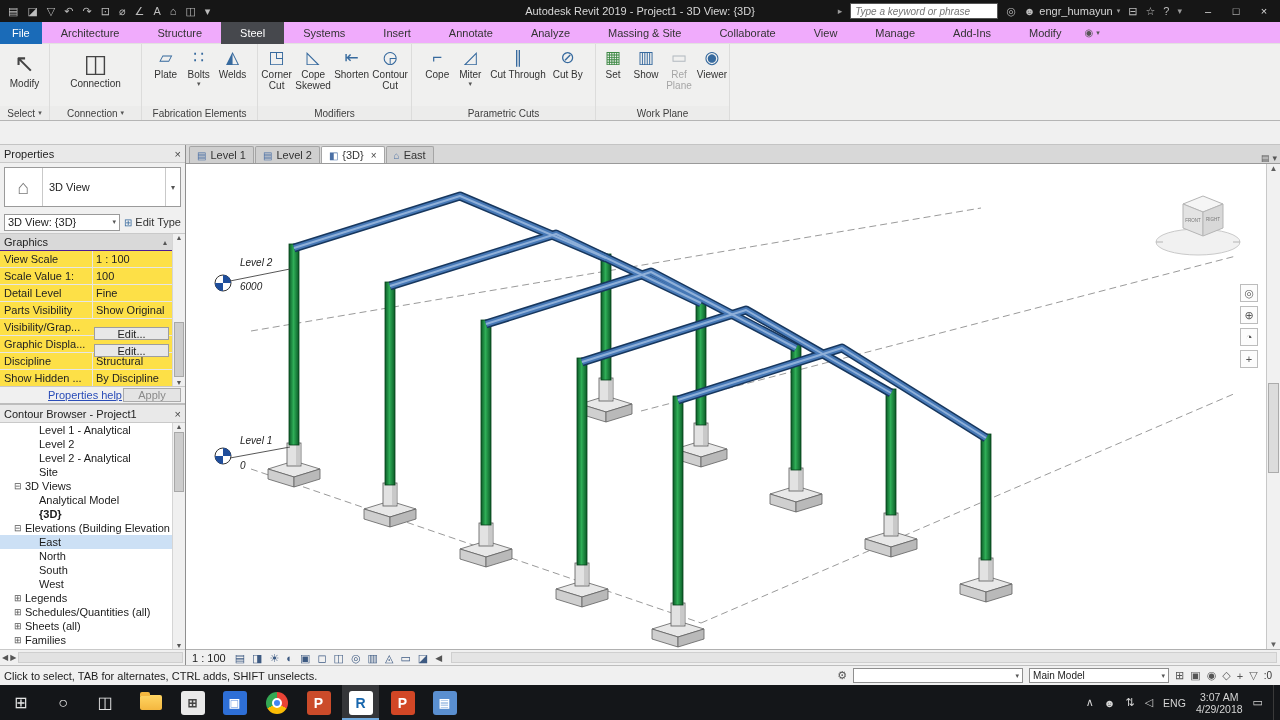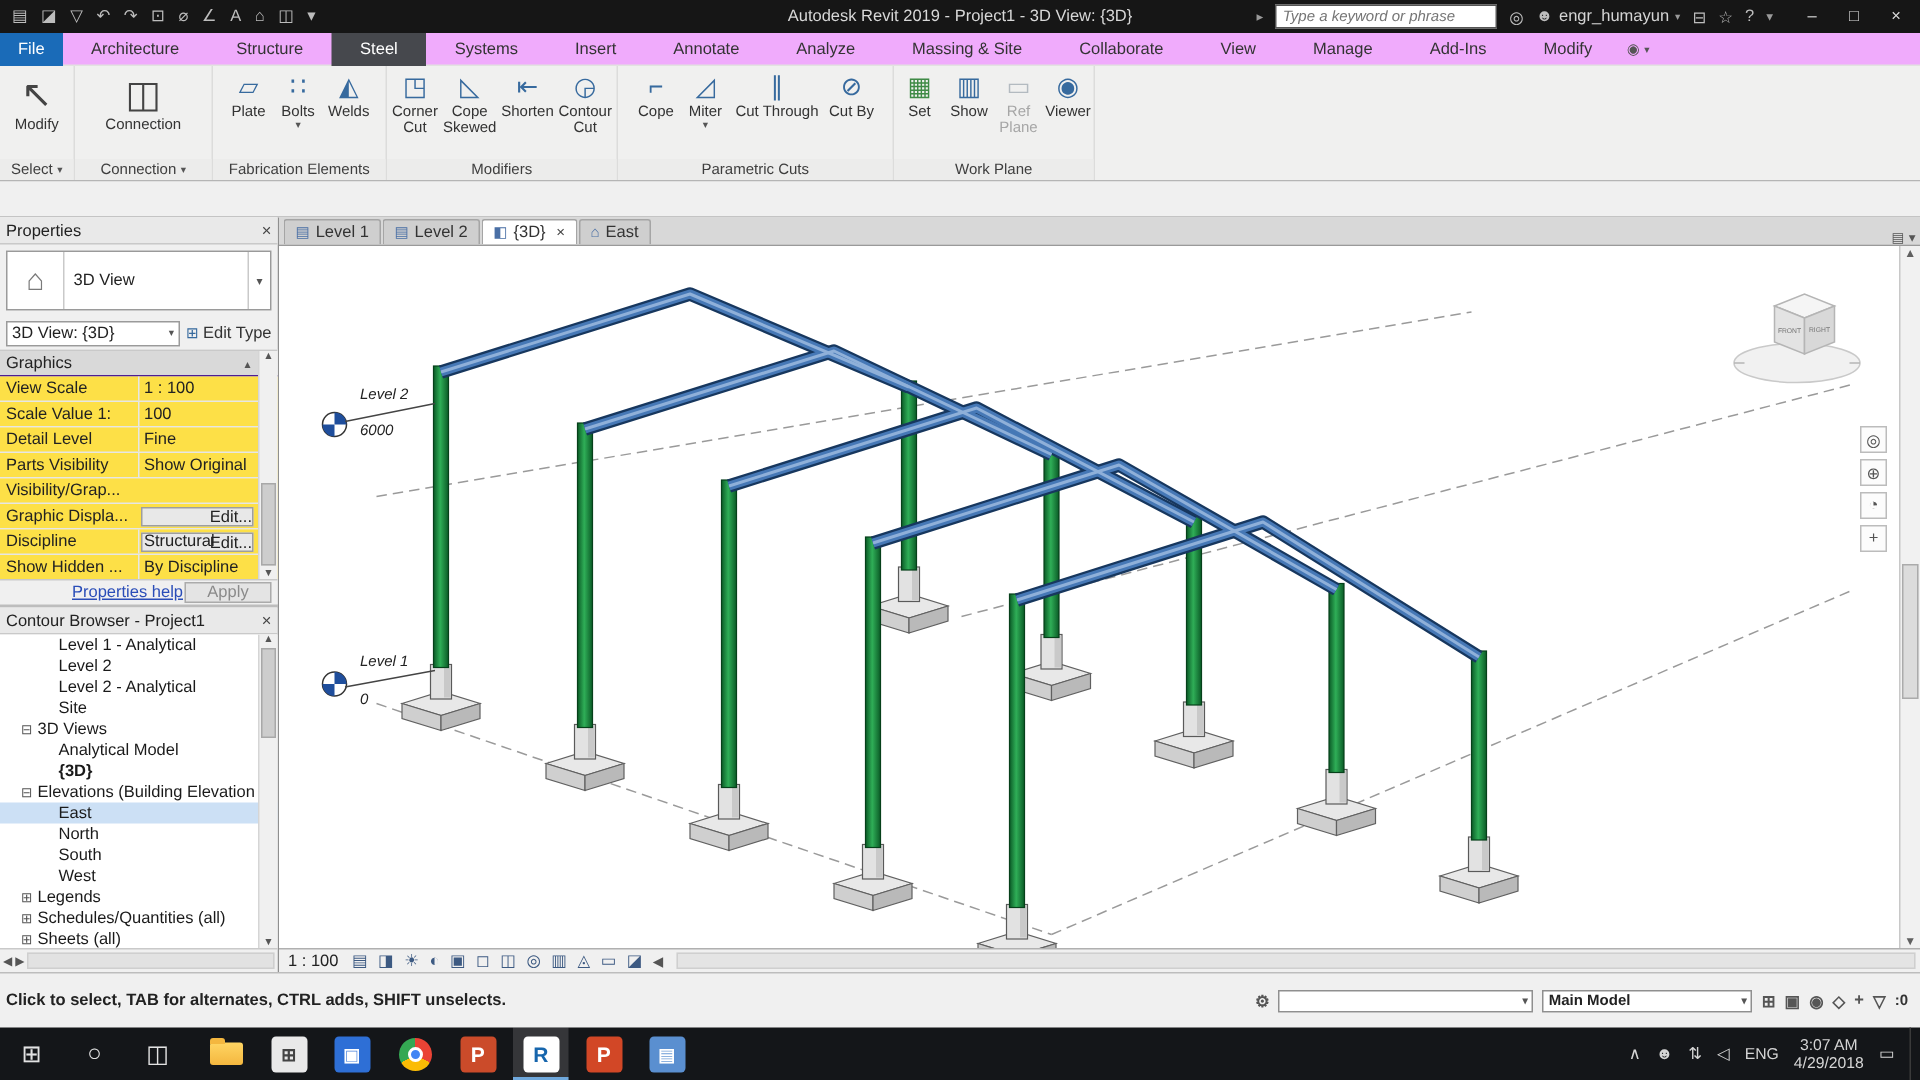--- a/index.html
+++ b/index.html
@@ -68,21 +68,21 @@
   .combo{flex:1;height:17px;background:#fff;border:1px solid #9a9a9a;font-size:11px;display:flex;align-items:center;justify-content:space-between;padding:0 3px;color:#222;}
   .combo-arrow{font-size:7px;color:#555;}
   .edit-type{display:flex;align-items:center;gap:3px;font-size:11px;color:#333;}
   .et-icon{font-size:10px;color:#376a9e;}
   .props-body{flex:1;position:relative;background:#fff;border-top:1px solid #c9c9c9;overflow:hidden;}
   .section-row{height:17px;background:#d9d9d9;font-size:11px;color:#222;display:flex;align-items:center;justify-content:space-between;padding:0 4px;border-bottom:1px solid #4c1d95;}
   .section-row .sec-arrow{font-size:8px;color:#555;margin-right:14px;}
   .prow{display:flex;height:17px;line-height:16px;font-size:11px;border-bottom:1px solid #e6e6e6;background:#fde047;}
   .plabel{width:92px;padding-left:4px;color:#222;overflow:hidden;white-space:nowrap;flex:none;}
   .pvalue{flex:1;border-left:1px solid #e6e6e6;padding-left:3px;color:#222;overflow:hidden;white-space:nowrap;margin-right:13px;}
-  .btnrow .pvalue{background:#e8e8e8;border:1px solid #9e9e9e;text-align:right;margin:19px 16px 1px 2px;height:13px;line-height:12px;padding:0;}
+  .btnrow .pvalue{background:#e8e8e8;border:1px solid #9e9e9e;text-align:center;margin:8px 16px 1px 2px;height:13px;line-height:12px;padding:0;}
   .vscroll-generic{position:absolute;right:0;top:0;bottom:0;width:13px;background:#f0f0f0;border-left:1px solid #d5d5d5;display:flex;flex-direction:column;align-items:center;font-size:7px;color:#555;}
   .vscroll-generic .track{flex:1;width:100%;position:relative;}
   .vscroll-generic .thumb{position:absolute;left:1px;right:1px;background:#cdcdcd;border:1px solid #a8a8a8;}
   .props-thumb{bottom:2px;height:55px;}
   .browser-thumb{top:2px;height:60px;}
   .help-row{height:17px;background:#f0f0f0;border-top:1px solid #c9c9c9;display:flex;align-items:center;justify-content:space-between;padding:0 4px;flex:none;}
   .help-link{font-size:11px;color:#2a4db8;text-decoration:underline;margin-left:44px;}
   .apply-btn{width:58px;height:14px;background:#e4e4e4;border:1px solid #ababab;color:#8a8a8a;font-size:11px;line-height:12px;text-align:center;}
 
   
@@ -116,21 +116,21 @@
   .canvas-scroll .track{flex:1;width:100%;position:relative;}
   .canvas-scroll .thumb{position:absolute;left:1px;right:1px;top:45%;height:90px;background:#dcdcdc;border:1px solid #ababab;}
 
   .view-bar{height:16px;background:#f0f0f0;border-top:1px solid #b0b0b0;display:flex;align-items:center;font-size:11px;padding-left:6px;gap:7px;flex:none;}
   .vb-scale{color:#222;margin-right:2px;}
   .vb-icon{font-size:11px;color:#3d5a82;line-height:14px;}
   .vb-back{font-size:9px;color:#555;}
   .vb-track{flex:1;height:11px;background:#e4e4e4;border:1px solid #cfcfcf;margin:0 3px 0 2px;}
 
   
-  .statusbar{height:37px;background:#f0f0f0;border-top:1px solid #bdbdbd;display:flex;align-items:center;flex:none;font-weight:bold;}
+  .statusbar{height:20px;background:#f0f0f0;border-top:1px solid #bdbdbd;display:flex;align-items:center;flex:none;}
   .sb-msg{flex:1;font-size:11px;color:#222;padding-left:4px;white-space:nowrap;overflow:hidden;}
   .sb-right{display:flex;align-items:center;gap:6px;padding-right:8px;}
   .sb-icon{font-size:11px;color:#555;}
   .sb-combo{width:170px;height:15px;background:#fff;border:1px solid #8f8f8f;font-size:10px;display:flex;align-items:center;justify-content:space-between;padding:0 3px;color:#222;}
   .sb-combo2{width:140px;}
   .sb-count{font-size:10px;color:#333;}
 
   
   .taskbar{height:35px;background:#141619;display:flex;align-items:center;flex:none;color:#d5d5d5;}
   .tb-btn{width:42px;height:35px;display:flex;align-items:center;justify-content:center;font-size:16px;color:#e2e2e2;}

